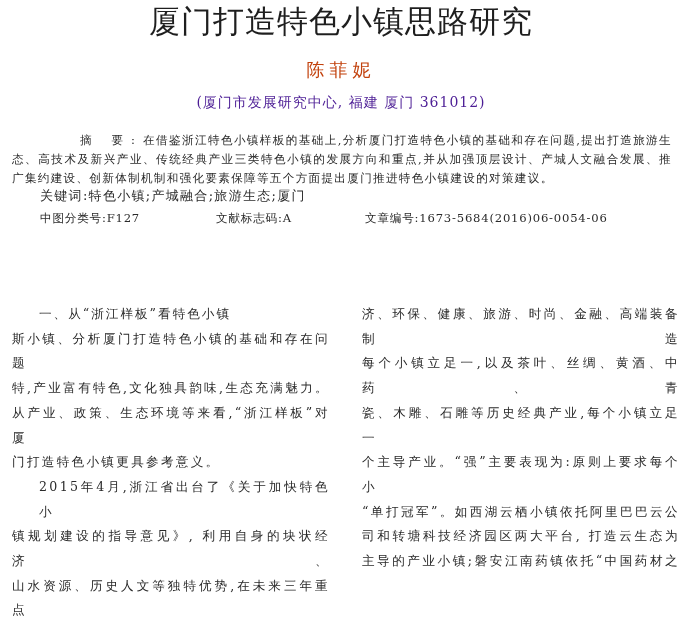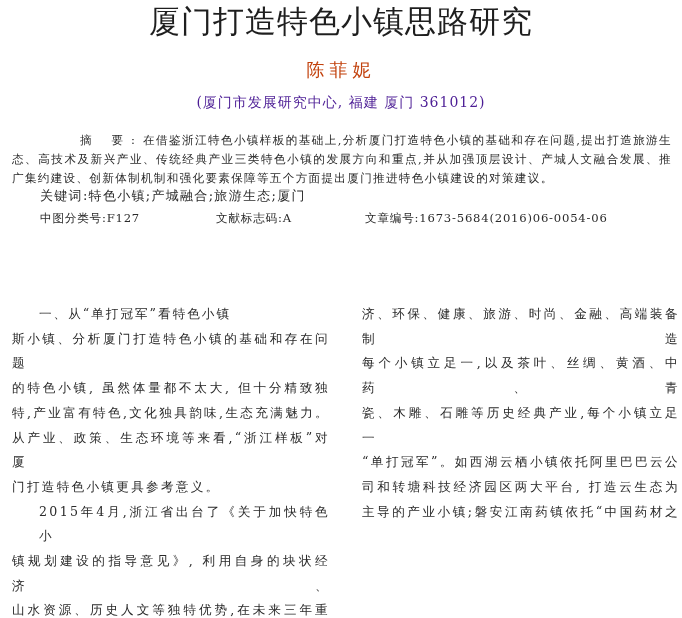--- a/index.html
+++ b/index.html
@@ -40,33 +40,33 @@
 <div class="kw">
   <span>关键词:</span><span>特色小镇;产城融合;旅游生态;厦门</span>
 </div>
 <div class="meta">
   <span style="left:0">中图分类号:F127</span>
   <span style="left:176px">文献标志码:A</span>
   <span style="left:325px">文章编号:1673-5684(2016)06-0054-06</span>
 </div>
 
 <div class="col left">
-  <h3>一、从“单打冠军”看特色小镇</h3>
+  <h3>一、从“浙江样板”看特色小镇</h3>
   <p>斯小镇、分析厦门打造特色小镇的基础和存在问题</p>
-  <p>的特色小镇, 虽然体量都不太大, 但十分精致独</p>
   <p>特,产业富有特色,文化独具韵味,生态充满魅力。</p>
   <p>从产业、政策、生态环境等来看,“浙江样板”对厦</p>
   <p class="last">门打造特色小镇更具参考意义。</p>
   <p class="ind">2015年4月,浙江省出台了《关于加快特色小</p>
   <p>镇规划建设的指导意见》, 利用自身的块状经济、</p>
   <p>山水资源、历史人文等独特优势,在未来三年重点</p>
 
 </div>
 
 <div class="col right">
   <p>济、环保、健康、旅游、时尚、金融、高端装备制造</p>
   <p>每个小镇立足一,以及茶叶、丝绸、黄酒、中药、青</p>
   <p>瓷、木雕、石雕等历史经典产业,每个小镇立足一</p>
+  <p>个主导产业。“强”主要表现为:原则上要求每个小</p>
   <p>“单打冠军”。如西湖云栖小镇依托阿里巴巴云公</p>
   <p>司和转塘科技经济园区两大平台, 打造云生态为</p>
   <p>主导的产业小镇;磐安江南药镇依托“中国药材之</p>
 
 </div>
 
 </body></html>

